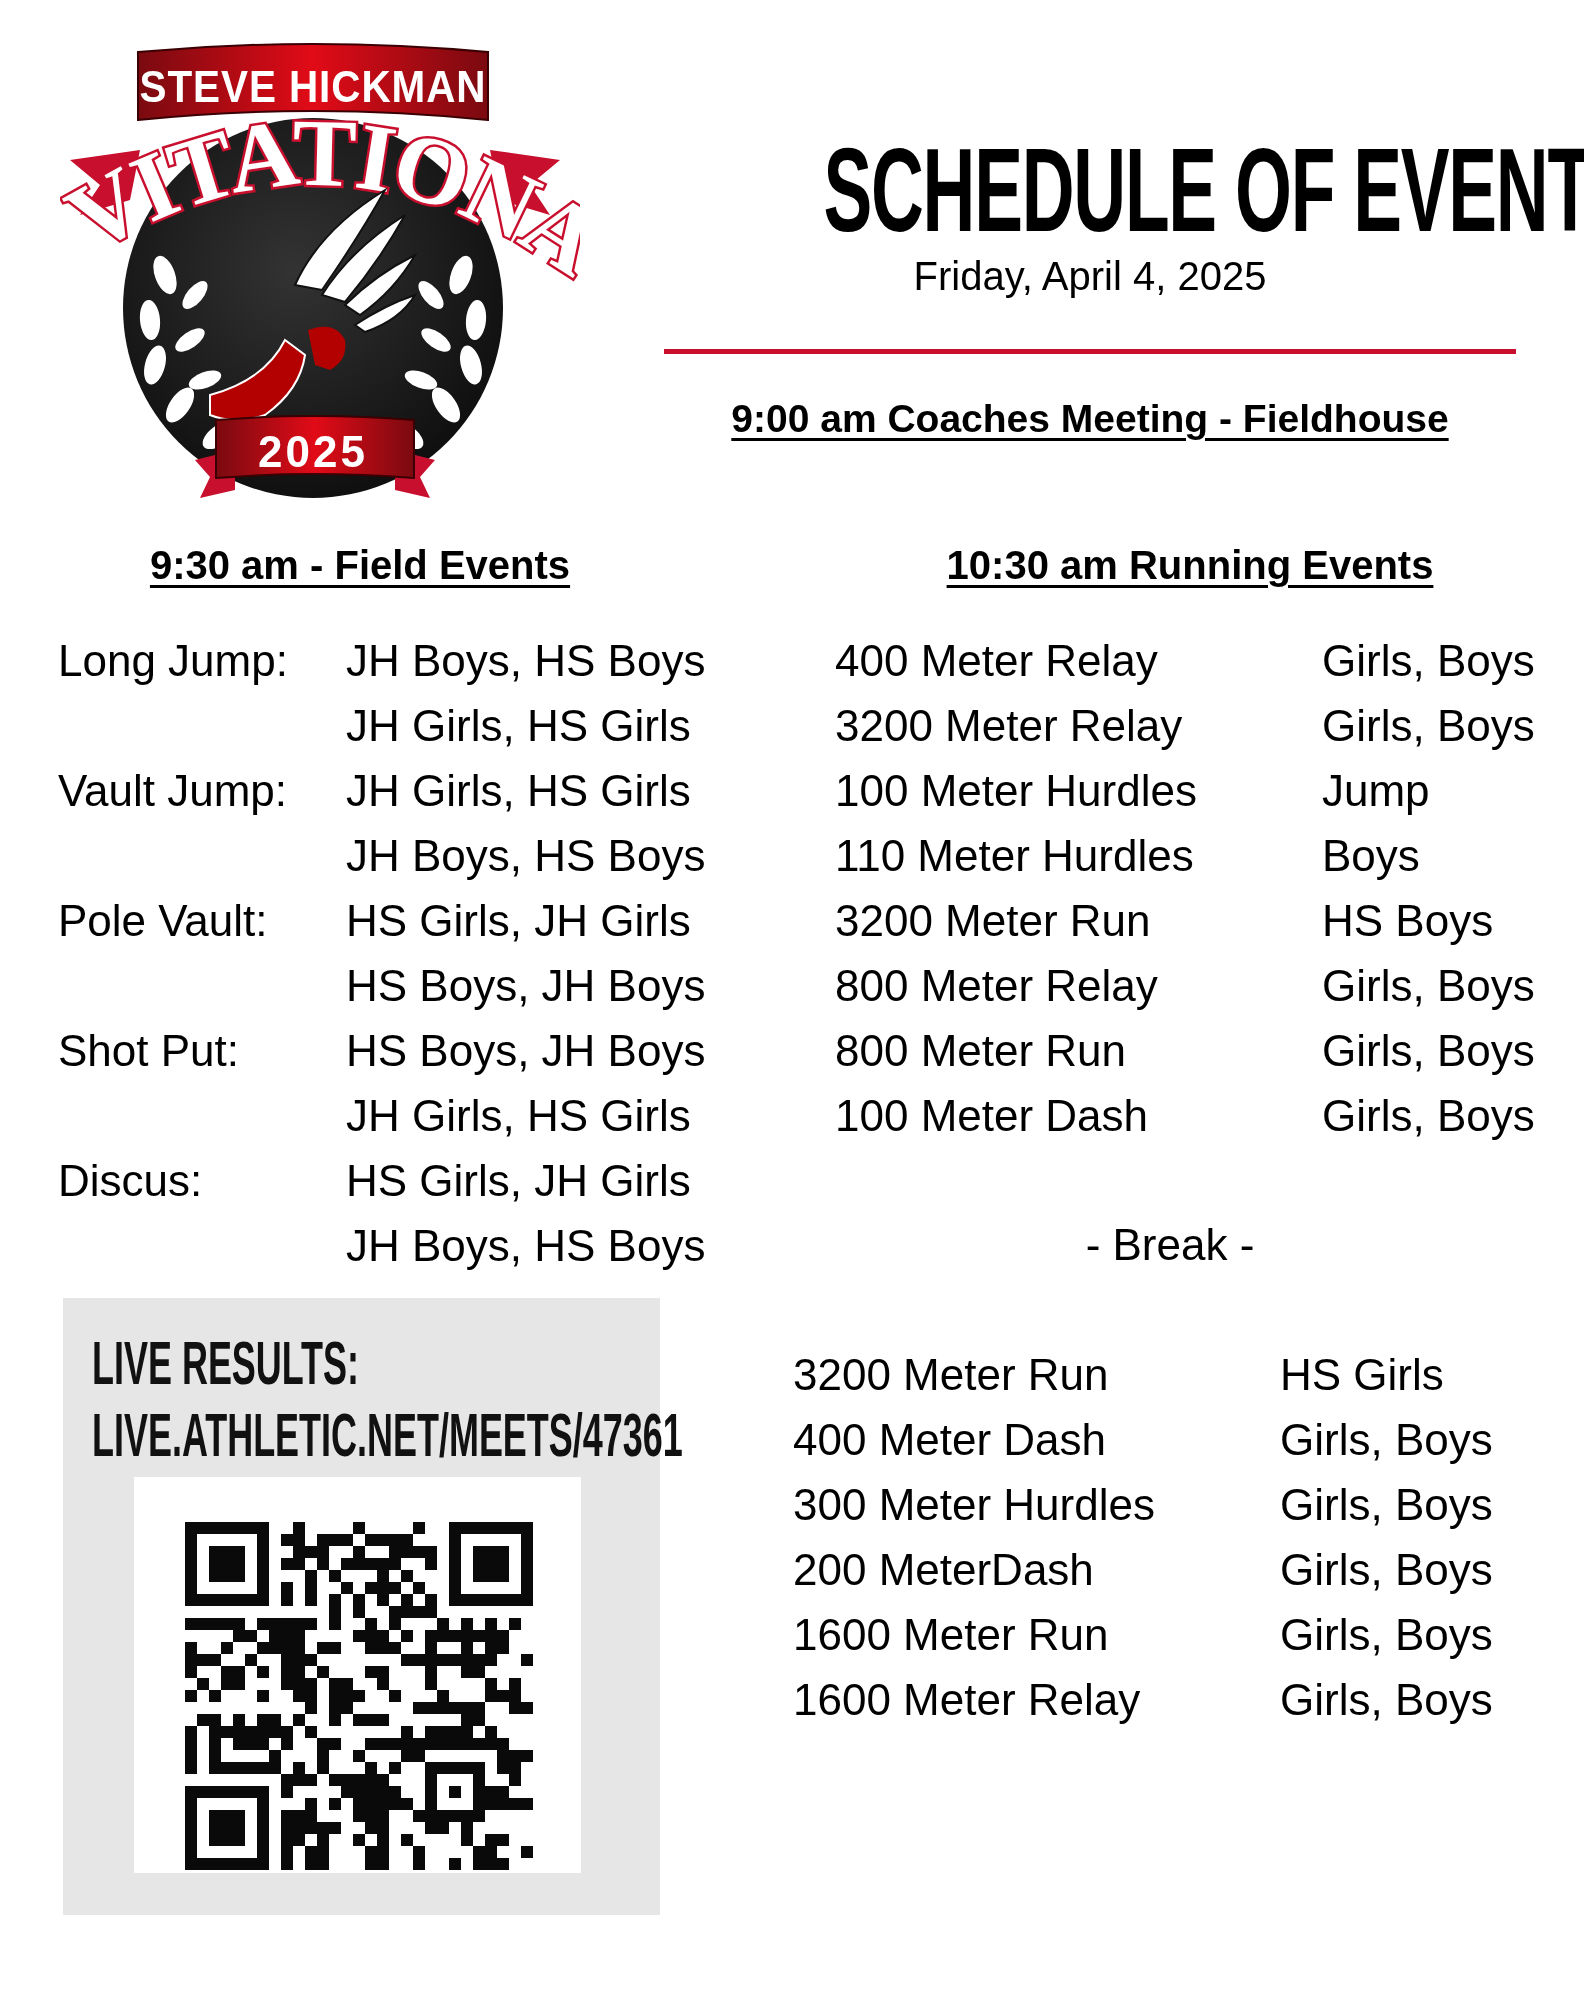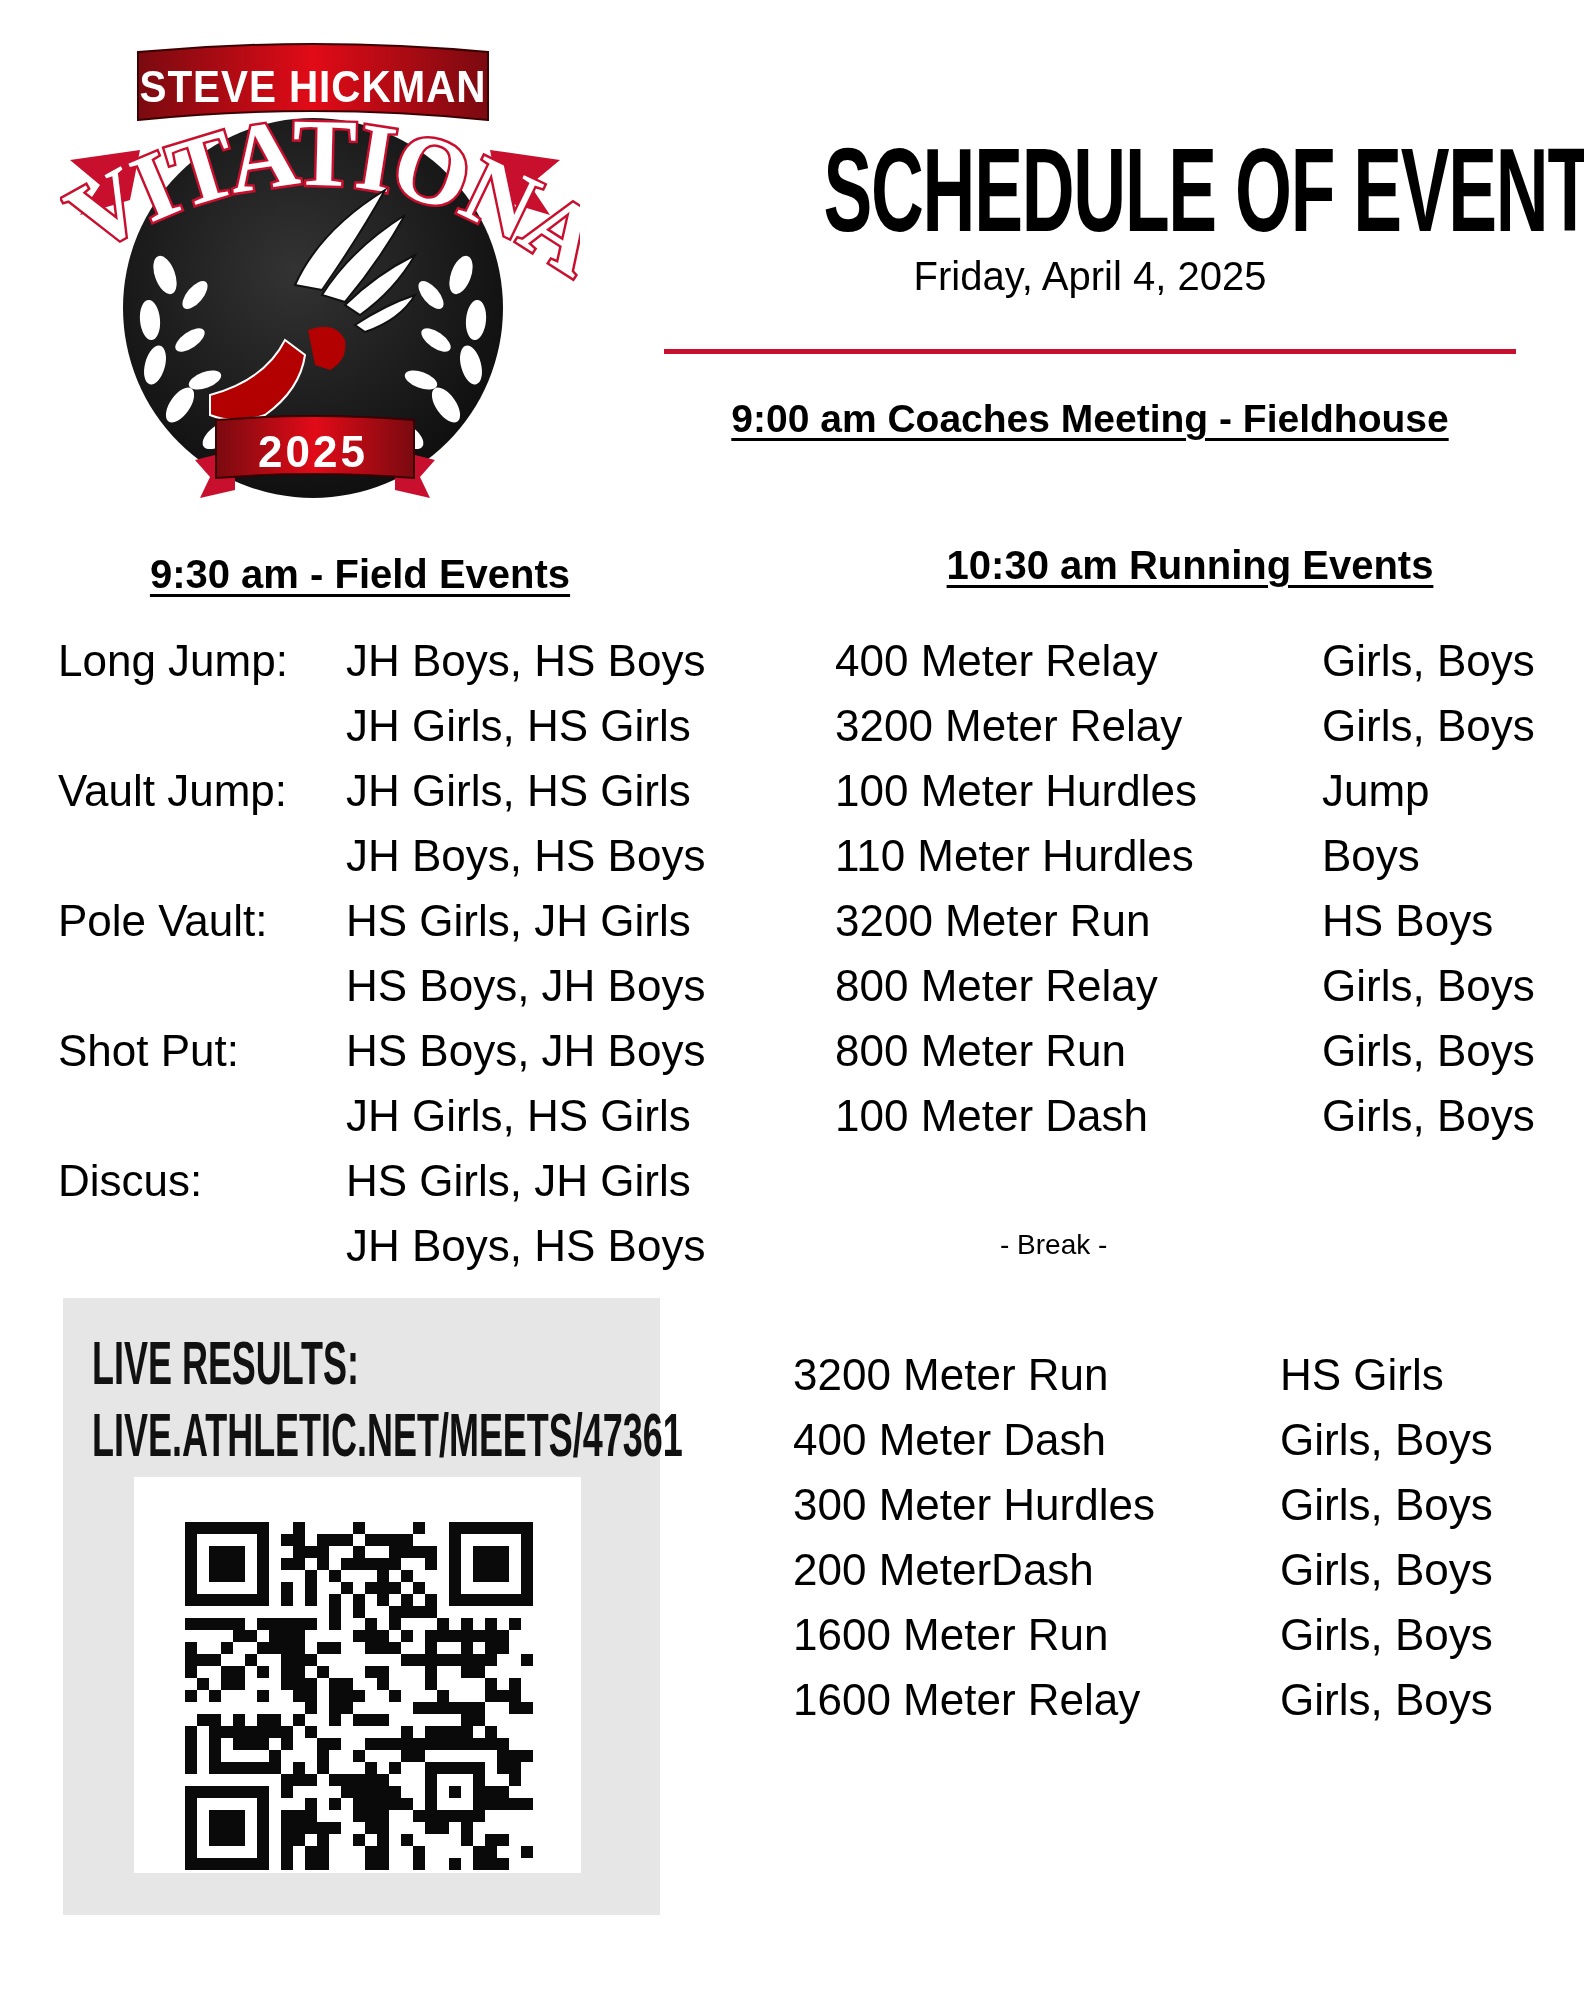--- a/index.html
+++ b/index.html
@@ -14,35 +14,35 @@
   .title { left: 660px; top: 130px; width: 860px; text-align: center;
            font-weight: 700; font-size: 118px; line-height: 120px; letter-spacing: -2px;
            transform: scaleX(0.62); transform-origin: 50% 50%; white-space: nowrap; }
   .date { left: 660px; top: 252px; width: 860px; text-align: center; font-size: 40px; line-height: 48px; }
   .redline { left: 664px; top: 349px; width: 852px; height: 5px; background: #c8102e; }
   .coaches { left: 664px; top: 395px; width: 852px; text-align: center; font-weight: 700;
              font-size: 39px; line-height: 48px; white-space: nowrap; }
   .coaches span, .sec-head span { text-decoration: underline; text-decoration-thickness: 3px; text-underline-offset: 6px; }
 
   .sec-head { font-weight: 700; font-size: 40px; line-height: 50px; white-space: nowrap; }
-  .field-head { left: 60px; top: 540px; width: 600px; text-align: center; margin-top: 9px; }
+  .field-head { left: 60px; top: 540px; width: 600px; text-align: center; }
   .run-head { left: 860px; top: 540px; width: 660px; text-align: center; }
 
   .row { font-size: 44px; line-height: 65px; height: 65px; white-space: nowrap; text-decoration: underline; }
   .field-list { left: 58px; top: 628px; width: 680px; }
   .field-list .lbl { position: absolute; left: 0; }
   .field-list .val { position: absolute; left: 288px; }
   .field-list .row { position: relative; }
 
   .run-list { left: 793px; top: 628px; width: 740px; margin-left: 42px; }
   .run-list .row { position: relative; }
   .run-list .ev { position: absolute; left: 0; }
   .run-list .who { position: absolute; left: 487px; }
 
-  .break { left: 1000px; top: 1212px; width: 340px; font-size: 28px; line-height: 65px; }
+  .break { left: 1000px; top: 1212px; width: 340px; text-align: center; font-size: 44px; line-height: 65px; }
   .run-list2 { left: 793px; top: 1342px; width: 740px; }
   .run-list2 .row { position: relative; }
   .run-list2 .ev { position: absolute; left: 0; }
   .run-list2 .who { position: absolute; left: 487px; }
 
   
   .live-box { left: 63px; top: 1298px; width: 597px; height: 617px; background: #e6e6e6; }
   .live-label { left: 92px; top: 1328px; font-weight: 700; font-size: 62px; line-height: 70px;
                 transform: scaleX(0.58); transform-origin: 0 0; white-space: nowrap; color: #111; }
   .live-url { left: 92px; top: 1400px; font-weight: 700; font-size: 62px; line-height: 70px;

